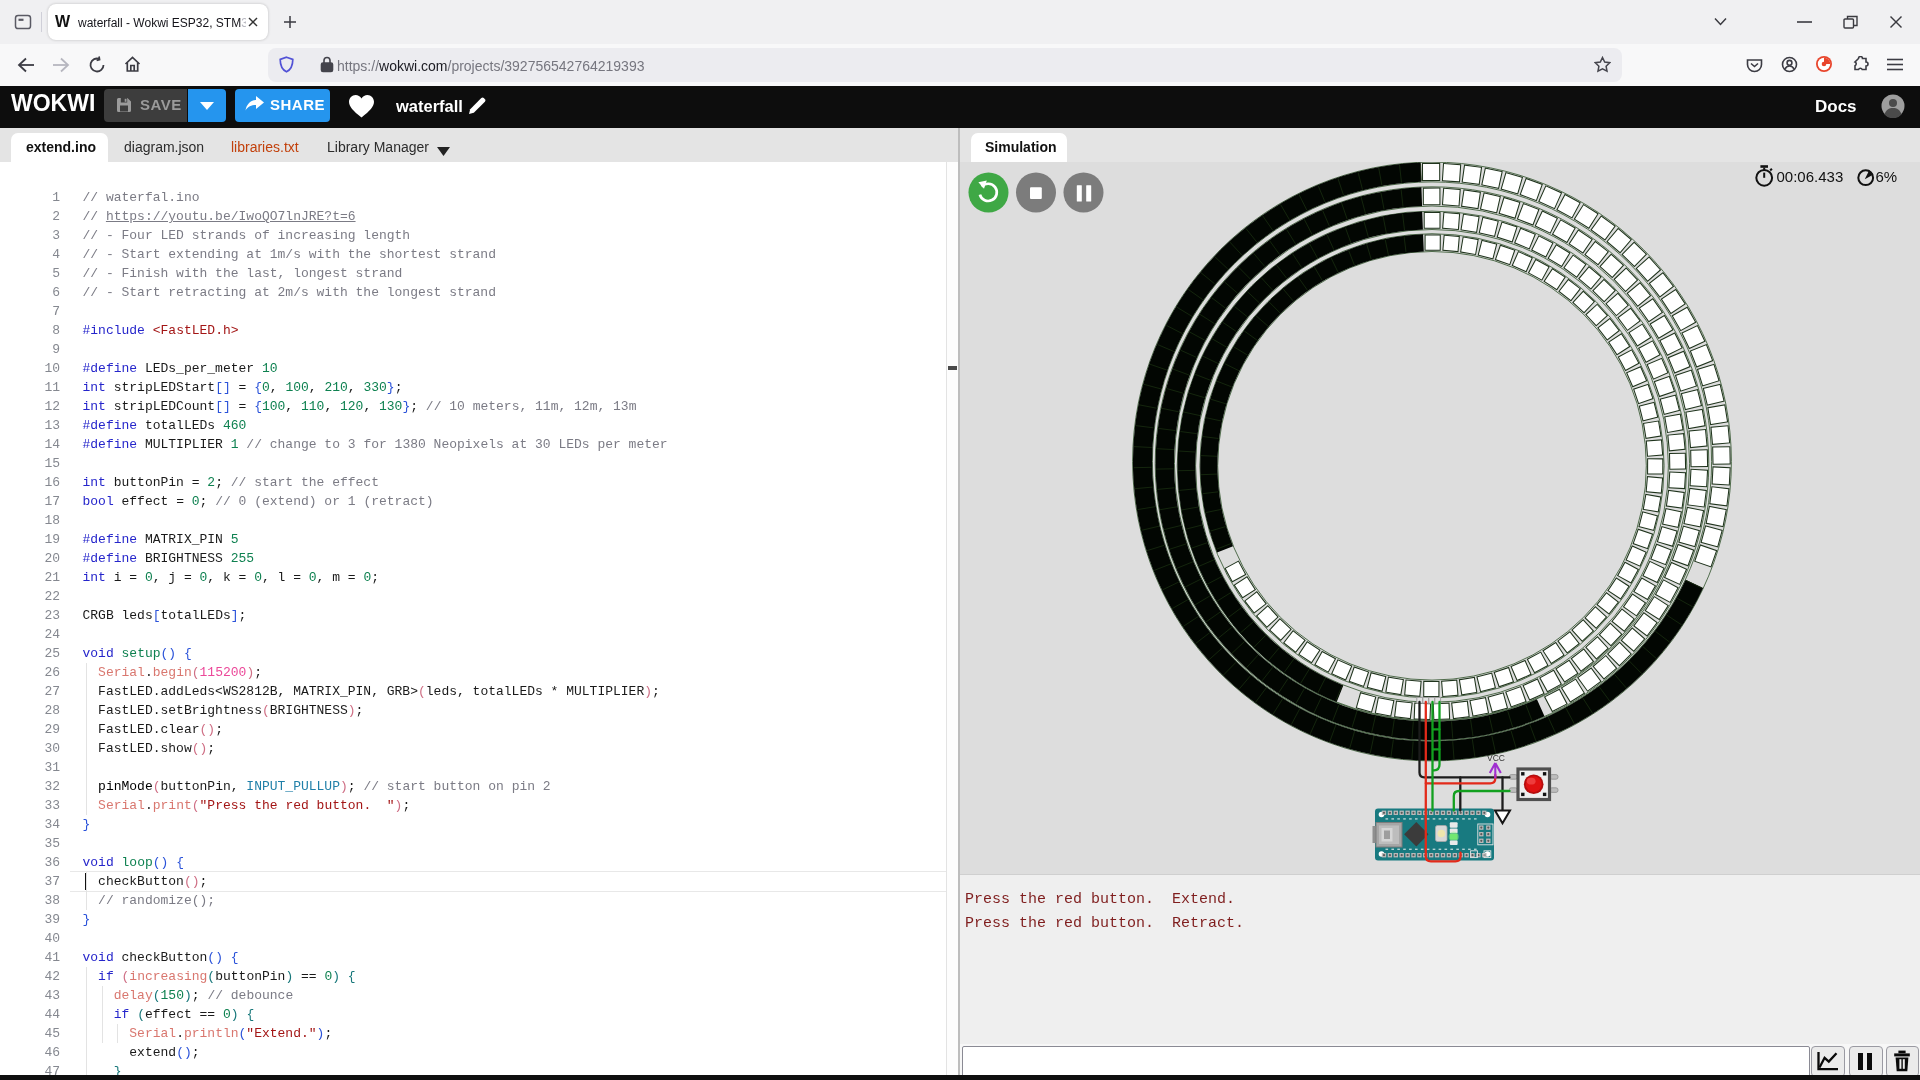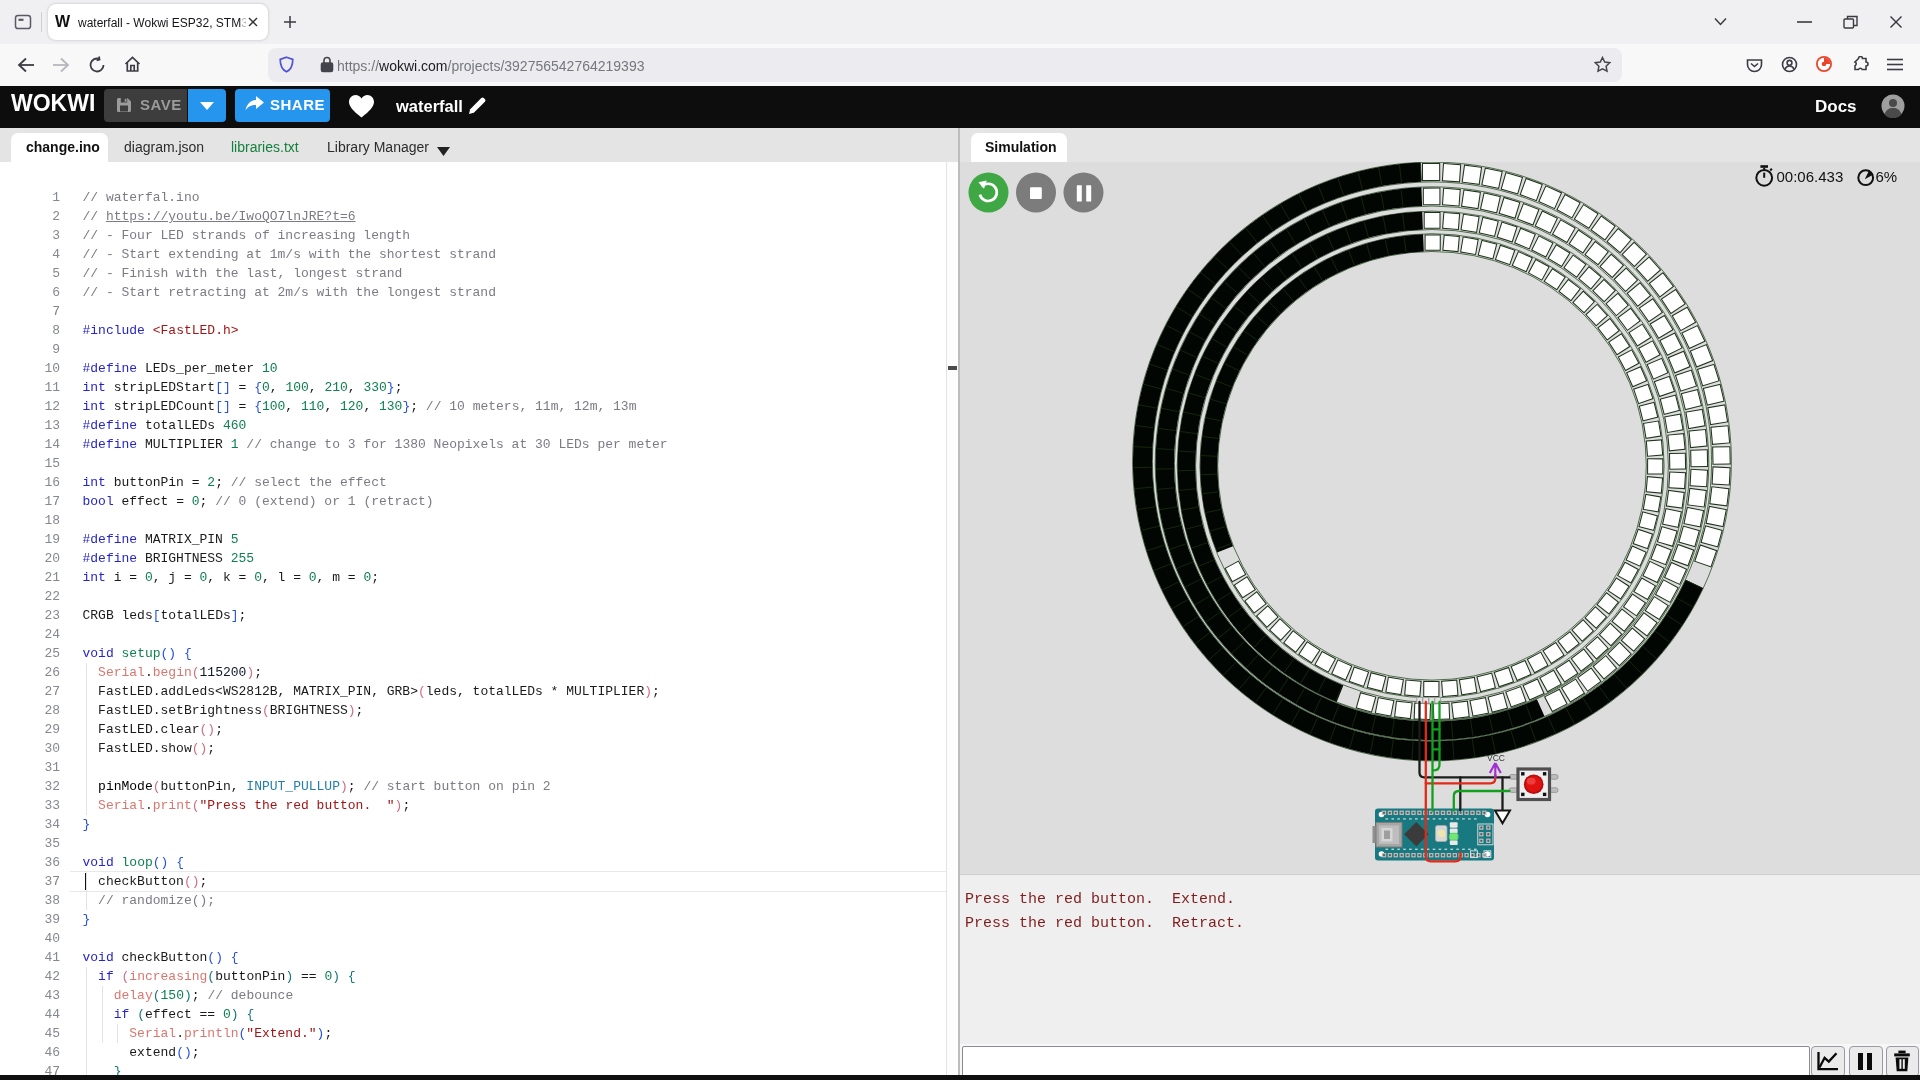--- a/index.html
+++ b/index.html
@@ -125,23 +125,23 @@
   <div class="abs" style="left:1815px;top:11px;font-weight:700;font-size:17px;color:#fff;">Docs</div>
   <svg class="abs" style="left:1881px;top:8px" width="24" height="24" viewBox="0 0 24 24">
     <circle cx="12" cy="12" r="11.5" fill="#9e9e9e"></circle>
       <circle cx="12" cy="9" r="4" fill="#4a4a4a"></circle>
       <path d="M3.5,20.5 C5,15.5 8,14 12,14 C16,14 19,15.5 20.5,20.5 A11.5,11.5 0 0 1 3.5,20.5 Z" fill="#4a4a4a"></path>
   </svg>
 </div>
 
 <div class="abs" style="left:0;top:128px;width:958px;height:34px;background:#e4e4e4;">
   <div class="abs" style="left:11px;top:5px;width:97px;height:29px;background:#fff;border-radius:7px 7px 0 0;"></div>
-  <div class="abs" style="left:26px;top:11px;font-weight:700;font-size:14px;color:#111;">change.ino</div>
+  <div class="abs" style="left:26px;top:11px;font-weight:700;font-size:14px;color:#111;">extend.ino</div>
   <div class="abs" style="left:124px;top:11px;font-size:14px;color:#2c2c2c;">diagram.json</div>
-  <div class="abs" style="left:231px;top:11px;font-size:14px;color:#15803d;">libraries.txt</div>
+  <div class="abs" style="left:231px;top:11px;font-size:14px;color:#c2410c;">libraries.txt</div>
   <div class="abs" style="left:327px;top:11px;font-size:14px;color:#2c2c2c;">Library Manager</div>
   <svg class="abs" style="left:437px;top:19px" width="13" height="9" viewBox="0 0 13 9" fill="#222">
       <polygon points="0,0 13,0 6.5,9"></polygon>
     </svg>
 </div>
 
 <div class="abs" style="left:0;top:162px;width:958px;height:913px;background:#fff;overflow:hidden;">
 
   <div class="abs" style="left:70px;top:709px;width:876px;height:1px;background:#e8e8e8;"></div>
   <div class="abs" style="left:70px;top:729px;width:876px;height:1px;background:#e8e8e8;"></div>
@@ -208,31 +208,31 @@
 <span style="color:#7b7b85">// - Start retracting at 2m/s with the longest strand</span>
 
 <span style="color:#2525cb">#include</span> <span style="color:#a31515">&lt;FastLED.h&gt;</span>
 
 <span style="color:#2525cb">#define</span> LEDs_per_meter <span style="color:#0e8150">10</span>
 <span style="color:#2525cb">int</span> stripLEDStart<span style="color:#2a52d9">[]</span> = <span style="color:#2a52d9">{</span><span style="color:#0e8150">0</span>, <span style="color:#0e8150">100</span>, <span style="color:#0e8150">210</span>, <span style="color:#0e8150">330</span><span style="color:#2a52d9">}</span>;
 <span style="color:#2525cb">int</span> stripLEDCount<span style="color:#2a52d9">[]</span> = <span style="color:#2a52d9">{</span><span style="color:#0e8150">100</span>, <span style="color:#0e8150">110</span>, <span style="color:#0e8150">120</span>, <span style="color:#0e8150">130</span><span style="color:#2a52d9">}</span>; <span style="color:#7b7b85">// 10 meters, 11m, 12m, 13m</span>
 <span style="color:#2525cb">#define</span> totalLEDs <span style="color:#0e8150">460</span>
 <span style="color:#2525cb">#define</span> MULTIPLIER <span style="color:#0e8150">1</span> <span style="color:#7b7b85">// change to 3 for 1380 Neopixels at 30 LEDs per meter</span>
 
-<span style="color:#2525cb">int</span> buttonPin = <span style="color:#0e8150">2</span>; <span style="color:#7b7b85">// select the effect</span>
+<span style="color:#2525cb">int</span> buttonPin = <span style="color:#0e8150">2</span>; <span style="color:#7b7b85">// start the effect</span>
 <span style="color:#2525cb">bool</span> effect = <span style="color:#0e8150">0</span>; <span style="color:#7b7b85">// 0 (extend) or 1 (retract)</span>
 
 <span style="color:#2525cb">#define</span> MATRIX_PIN <span style="color:#0e8150">5</span>
 <span style="color:#2525cb">#define</span> BRIGHTNESS <span style="color:#0e8150">255</span>
 <span style="color:#2525cb">int</span> i = <span style="color:#0e8150">0</span>, j = <span style="color:#0e8150">0</span>, k = <span style="color:#0e8150">0</span>, l = <span style="color:#0e8150">0</span>, m = <span style="color:#0e8150">0</span>;
 
 CRGB leds<span style="color:#2a52d9">[</span>totalLEDs<span style="color:#2a52d9">]</span>;
 
 <span style="color:#2525cb">void</span> <span style="color:#0e8150">setup</span><span style="color:#2a52d9">()</span> <span style="color:#2a52d9">{</span>
-  <span style="color:#d9776f">Serial</span>.<span style="color:#d9776f">begin</span><span style="color:#cf6f85">(</span><span style="color:#0f172a">115200</span><span style="color:#cf6f85">)</span>;
+  <span style="color:#d9776f">Serial</span>.<span style="color:#d9776f">begin</span><span style="color:#cf6f85">(</span><span style="color:#ec4899">115200</span><span style="color:#cf6f85">)</span>;
   FastLED.addLeds&lt;WS2812B, MATRIX_PIN, GRB&gt;<span style="color:#cf6f85">(</span>leds, totalLEDs * MULTIPLIER<span style="color:#cf6f85">)</span>;
   FastLED.setBrightness<span style="color:#cf6f85">(</span>BRIGHTNESS<span style="color:#cf6f85">)</span>;
   FastLED.clear<span style="color:#cf6f85">()</span>;
   FastLED.show<span style="color:#cf6f85">()</span>;
 
   <span style="color:#000000">pinMode</span><span style="color:#cf6f85">(</span>buttonPin, <span style="color:#1f7fa8">INPUT_PULLUP</span><span style="color:#cf6f85">)</span>; <span style="color:#7b7b85">// start button on pin 2</span>
   <span style="color:#d9776f">Serial</span>.<span style="color:#d9776f">print</span><span style="color:#cf6f85">(</span><span style="color:#a31515">"Press the red button.  "</span><span style="color:#cf6f85">)</span>;
 <span style="color:#2a52d9">}</span>
 
 <span style="color:#2525cb">void</span> <span style="color:#0e8150">loop</span><span style="color:#2a52d9">()</span> <span style="color:#2a52d9">{</span>

